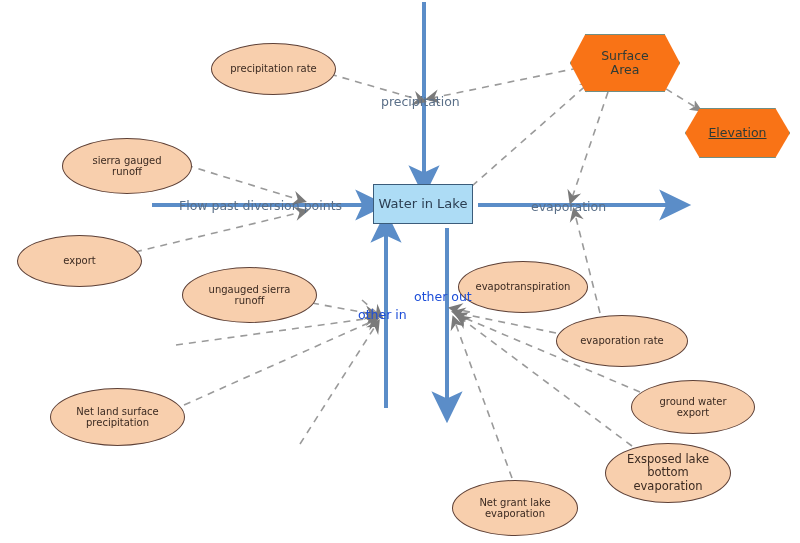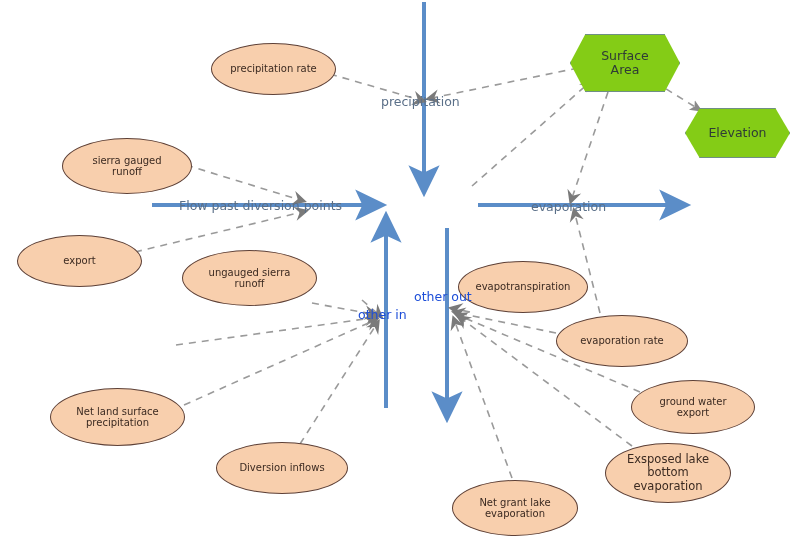--- a/index.html
+++ b/index.html
@@ -21,21 +21,21 @@
     line-height:1.15;
     white-space:pre-line;
   }
   .aux{
     background:#f8cfad;
     border:1.6px solid #5d4037;
     border-radius:50%;
     font-size:10px;
   }
   .hex{
-    background:#84cc16;
+    background:#f97316;
     border:1.4px solid #6f8f84;
     font-size:12.5px;
     color:#2f3b36;
     clip-path:polygon(14% 0%,86% 0%,100% 50%,86% 100%,14% 100%,0% 50%);
     justify-content:center;
   }
   .stock{
     background:#addcf5;
     border:1.6px solid #3b5c7a;
     font-size:13px;
@@ -99,49 +99,49 @@
       <path d="M362 300 L378 314" marker-end="url(#valvehead)"></path>
 
       <path d="M470 312 L455 309" marker-end="url(#valvehead)"></path>
       <path d="M556 333 L458 313" marker-end="url(#valvehead)"></path>
       <path d="M640 392 L460 316" marker-end="url(#valvehead)"></path>
       <path d="M632 446 L462 319" marker-end="url(#valvehead)"></path>
       <path d="M512 478 L455 322" marker-end="url(#valvehead)"></path>
     </g>
   </svg>
 
+  <div class="node stock" style="left:373px;top:184px;width:100px;height:40px;">
+    <span>Water in Lake</span>
+  </div>
 
   <div class="node hex" style="left:570px;top:34px;width:110px;height:58px;">
     <span>Surface
 Area</span>
   </div>
-  <div class="node hex" style="left:685px;top:108px;width:105px;height:50px;">
+  <div class="node hex" style="left:685px;top:108px;width:105px;height:50px;text-decoration:underline;">
     <span>Elevation</span>
   </div>
 
   <div class="node aux" style="left:211px;top:43px;width:125px;height:52px;">
     <span>precipitation rate</span>
   </div>
   <div class="node aux" style="left:62px;top:138px;width:130px;height:56px;">
     <span>sierra gauged
 runoff</span>
   </div>
   <div class="node aux" style="left:17px;top:235px;width:125px;height:52px;">
     <span>export</span>
   </div>
-  <div class="node aux" style="left:182px;top:250px;width:135px;height:56px;">
+  <div class="node aux" style="left:182px;top:267px;width:135px;height:56px;">
     <span>ungauged sierra
 runoff</span>
   </div>
   <div class="node aux" style="left:50px;top:388px;width:135px;height:58px;">
     <span>Net land surface
 precipitation</span>
-  </div>
-  <div class="node aux" style="left:216px;top:442px;width:132px;height:52px;">
-    <span>Diversion inflows</span>
   </div>
   <div class="node aux" style="left:452px;top:480px;width:126px;height:56px;">
     <span>Net grant lake
 evaporation</span>
   </div>
   <div class="node aux" style="left:556px;top:315px;width:132px;height:52px;">
     <span>evaporation rate</span>
   </div>
   <div class="node aux" style="left:458px;top:261px;width:130px;height:52px;">
     <span>evapotranspiration</span>

